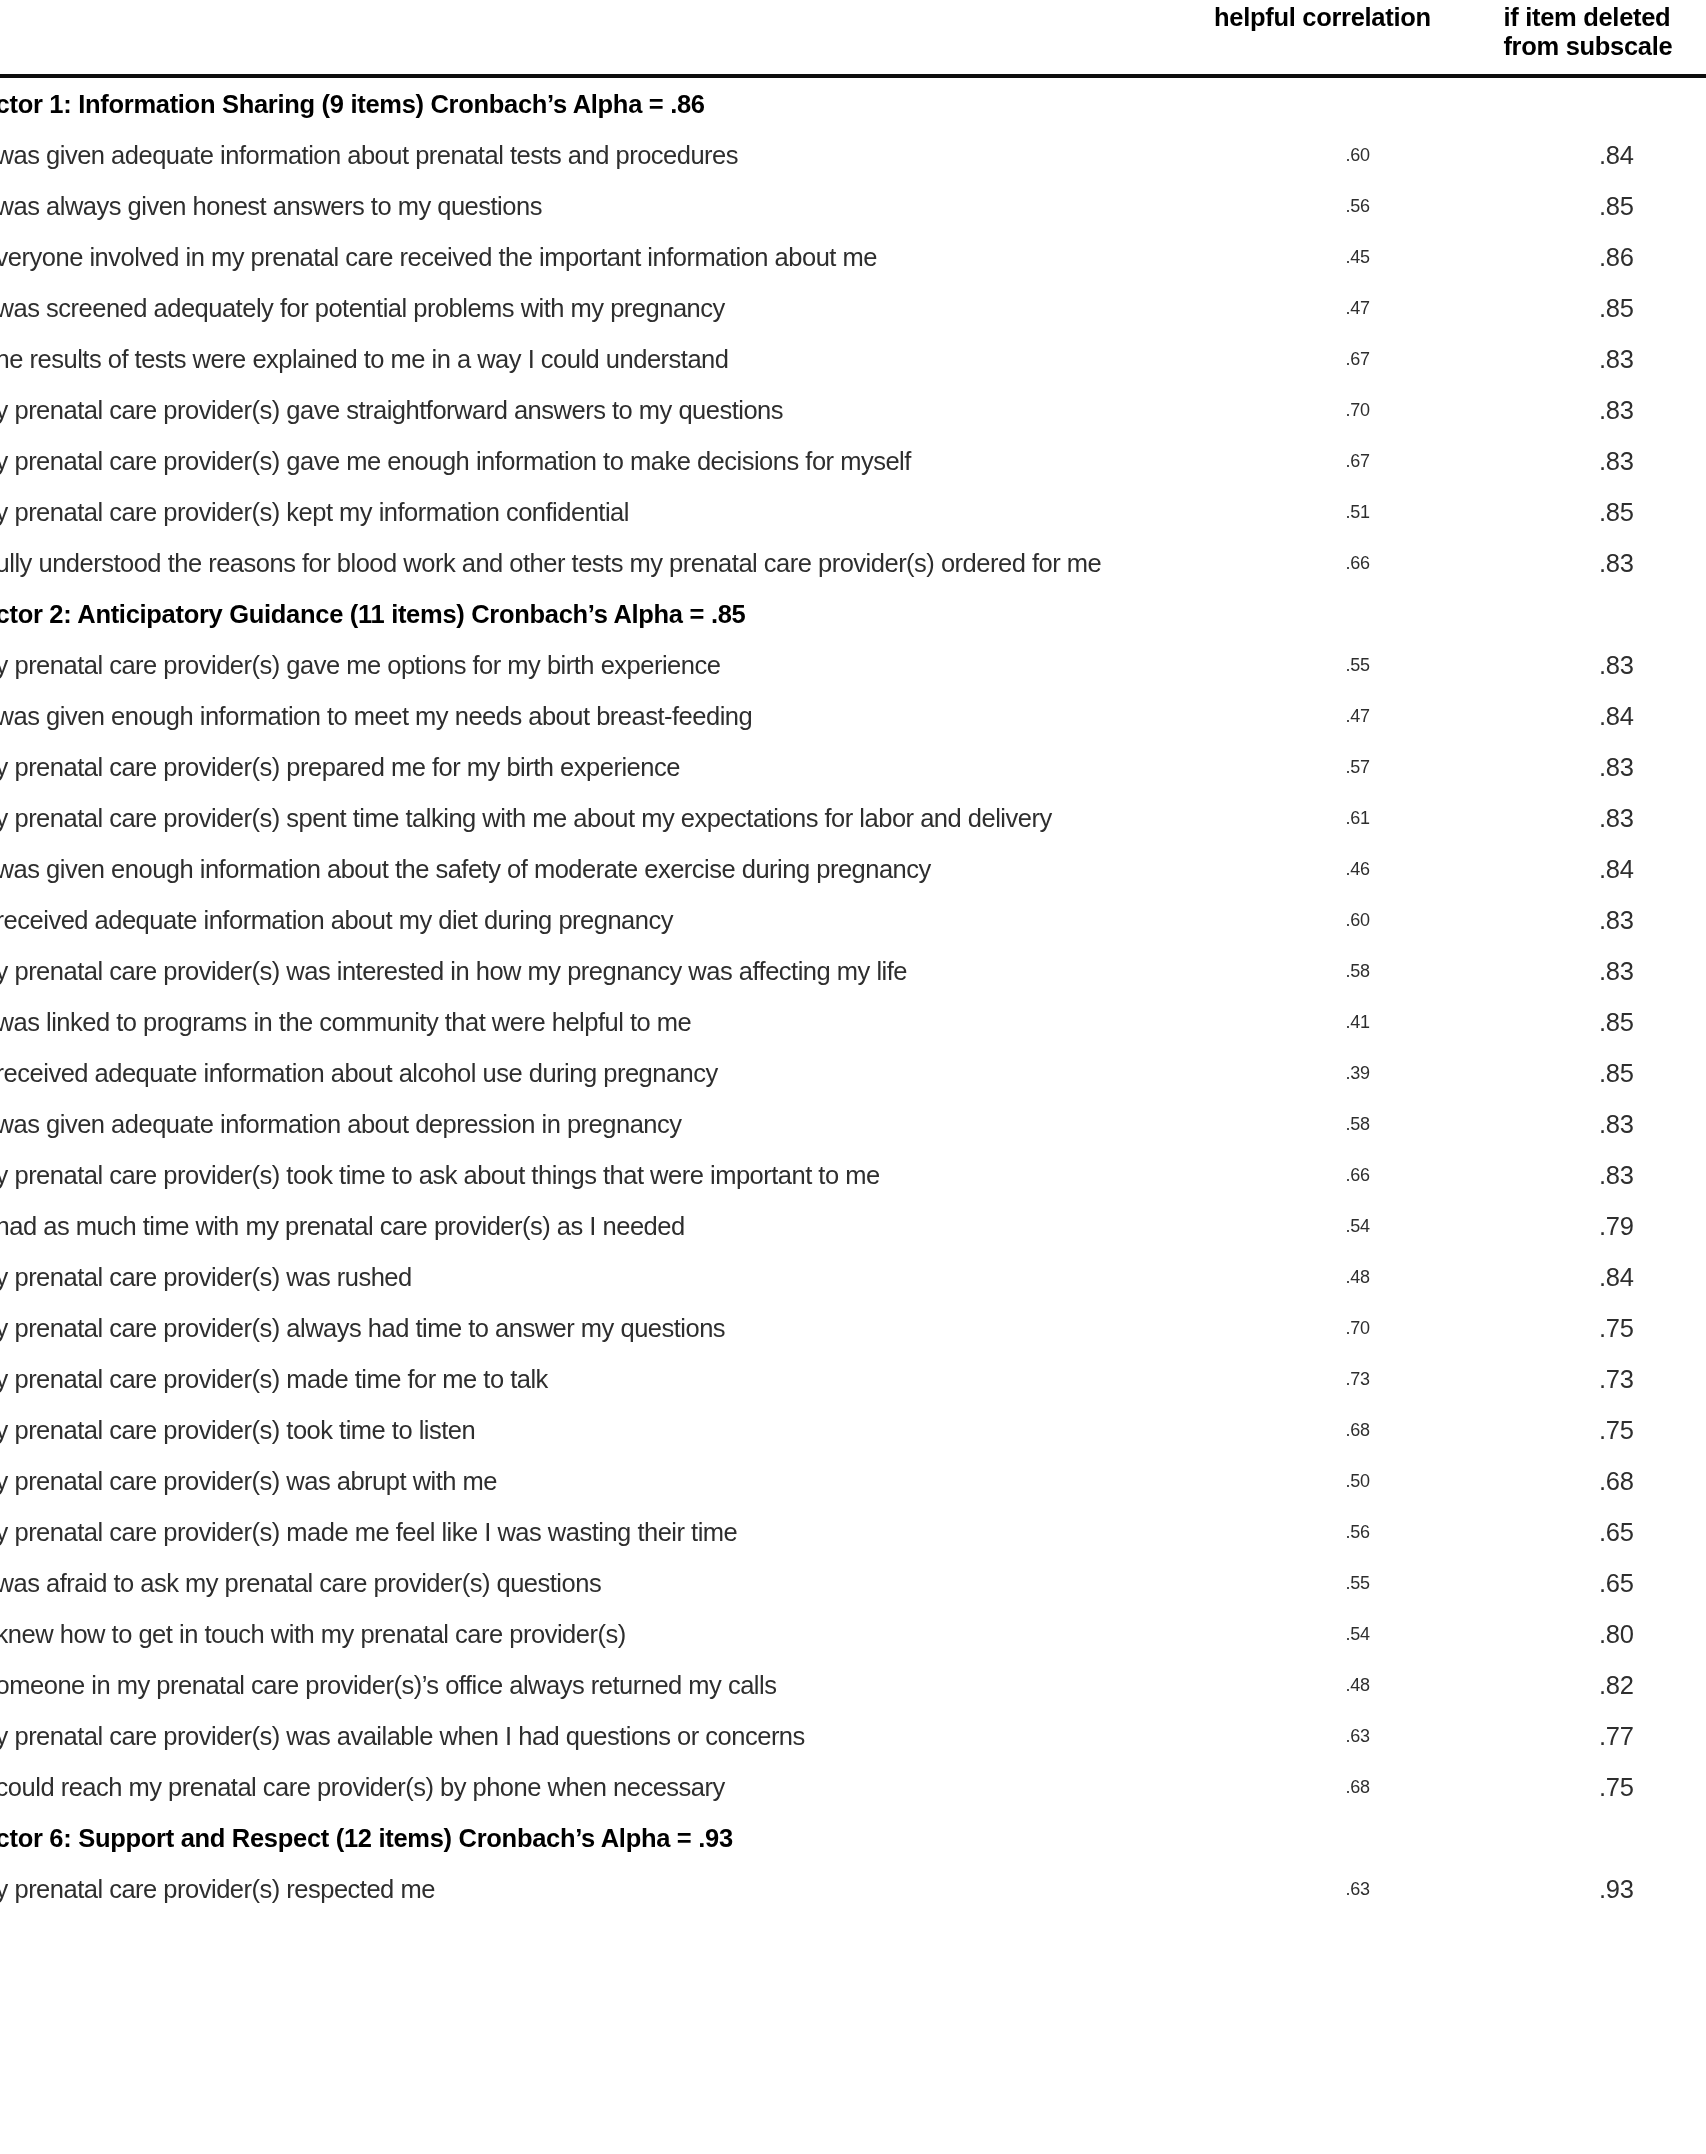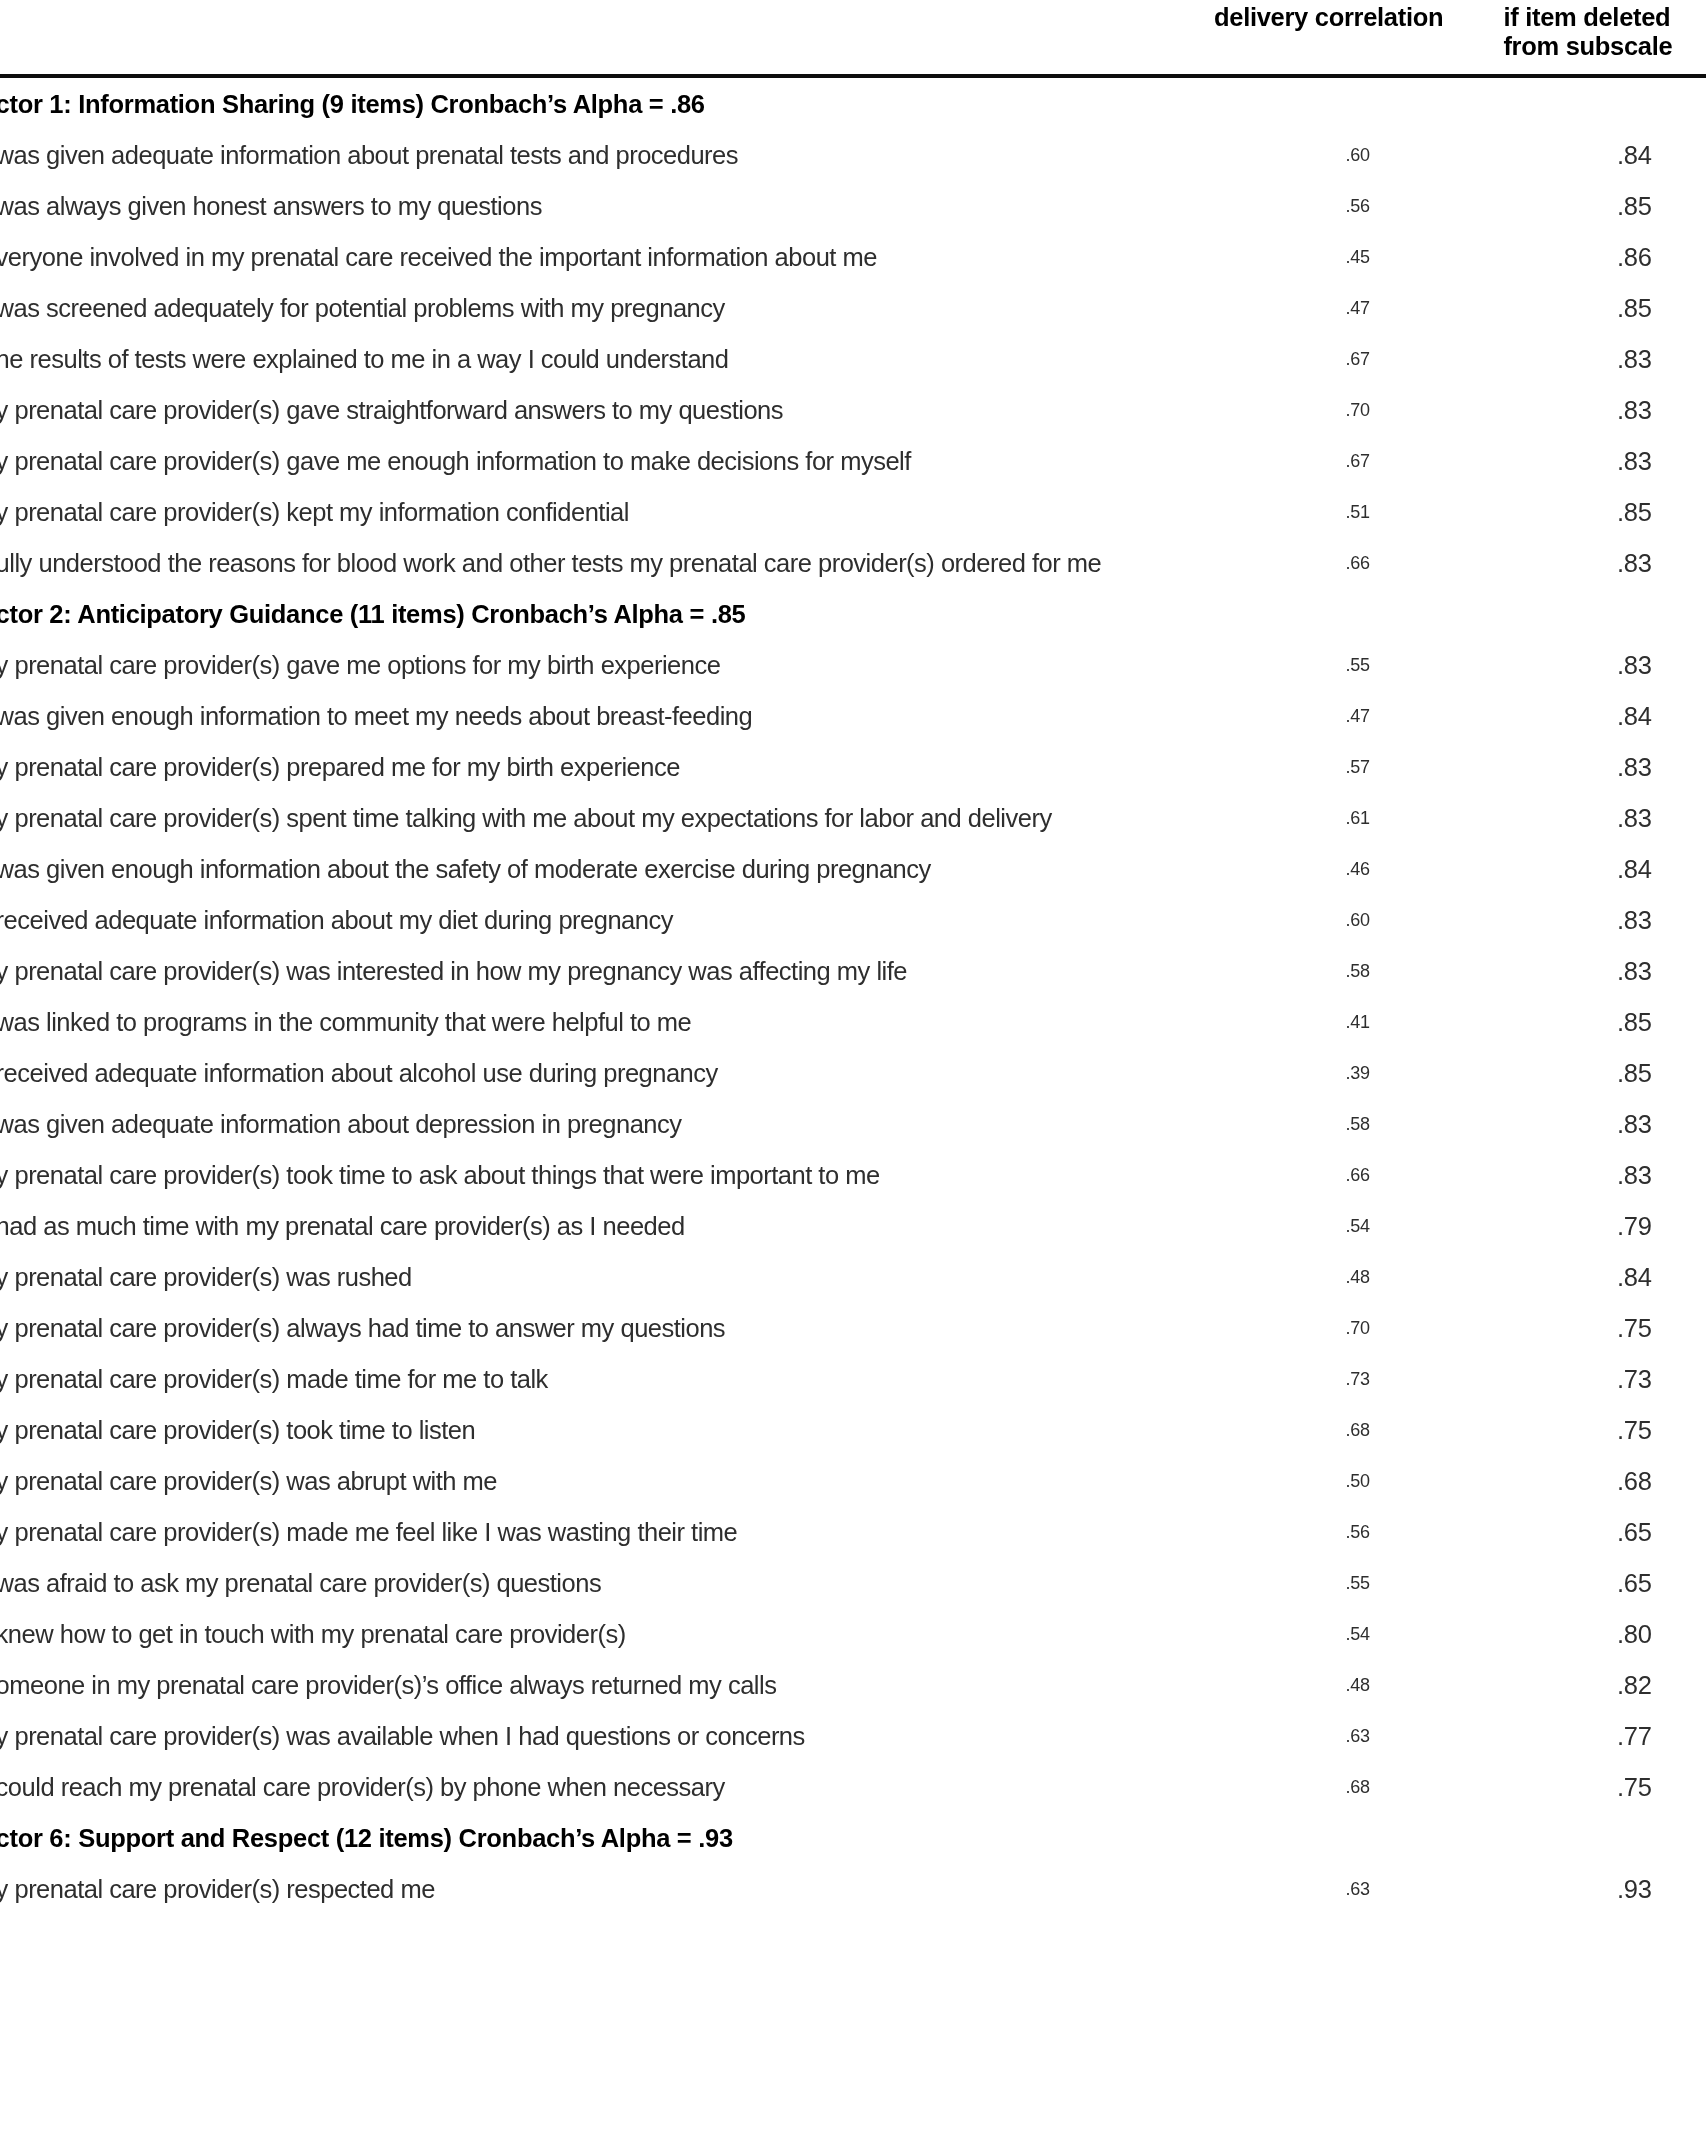--- a/index.html
+++ b/index.html
@@ -44,29 +44,29 @@
     font-weight:bold;color:#000;letter-spacing:-0.3px;
   }
   .c-v1{
     flex:0 0 158px;
     text-align:right;
     font-size:18px;color:#2e2e2e;letter-spacing:-0.3px;
   }
   .c-v2{
     flex:0 0 337px;
     box-sizing:border-box;
-    padding-right:55px;
+    padding-right:73px;
     text-align:right;
     font-size:25.5px;color:#2e2e2e;letter-spacing:-0.3px;
   }
 </style>
 </head>
 <body>
 
-<div class="hdr-label" id="hdr-sub">delivery correlation</div>
+<div class="hdr-label" id="hdr-sub">helpful correlation</div>
 
 <div class="hdr-label" id="hdr-del">
   <span>if item deleted</span><br>
   <span>from subscale</span>
 </div>
 
 <div class="rule"></div>
 
 <div class="tbody">
     <div class="row section">

